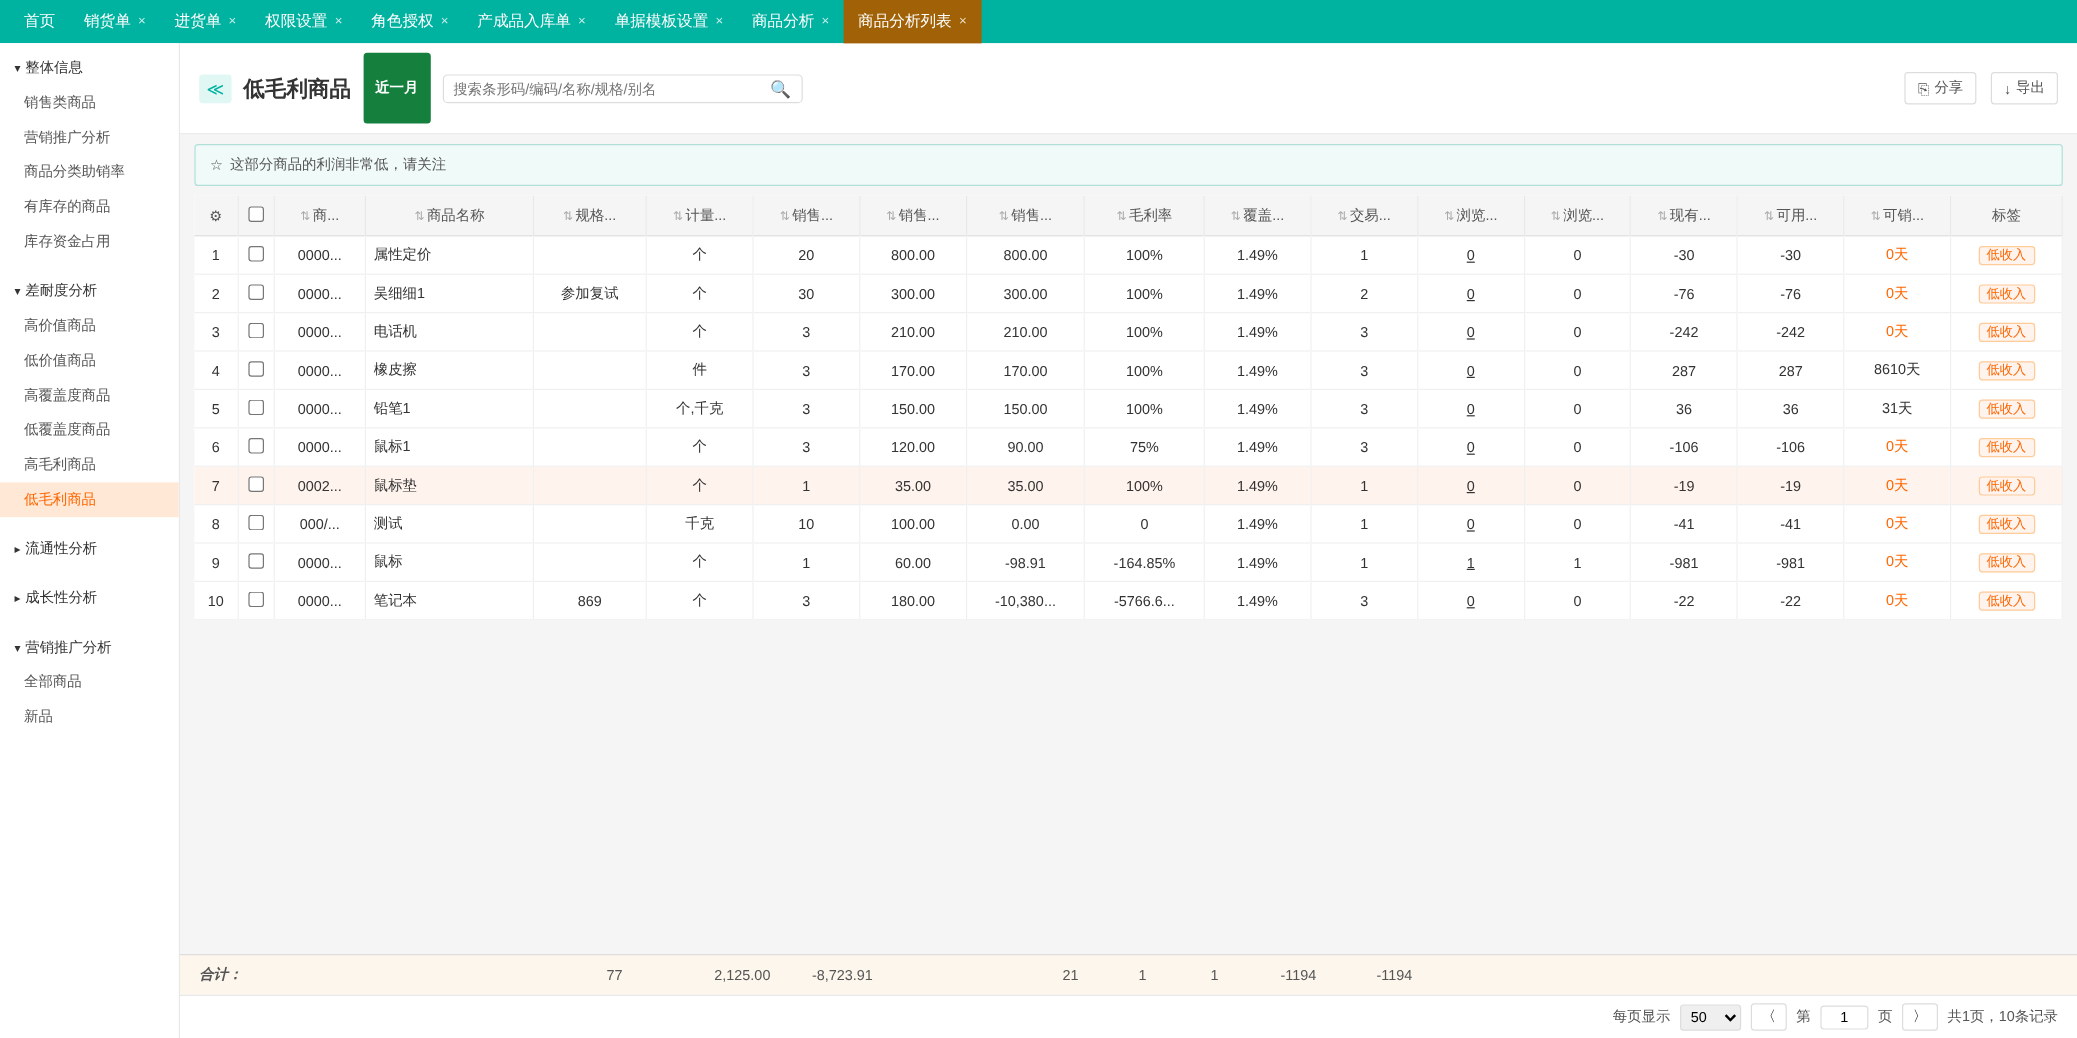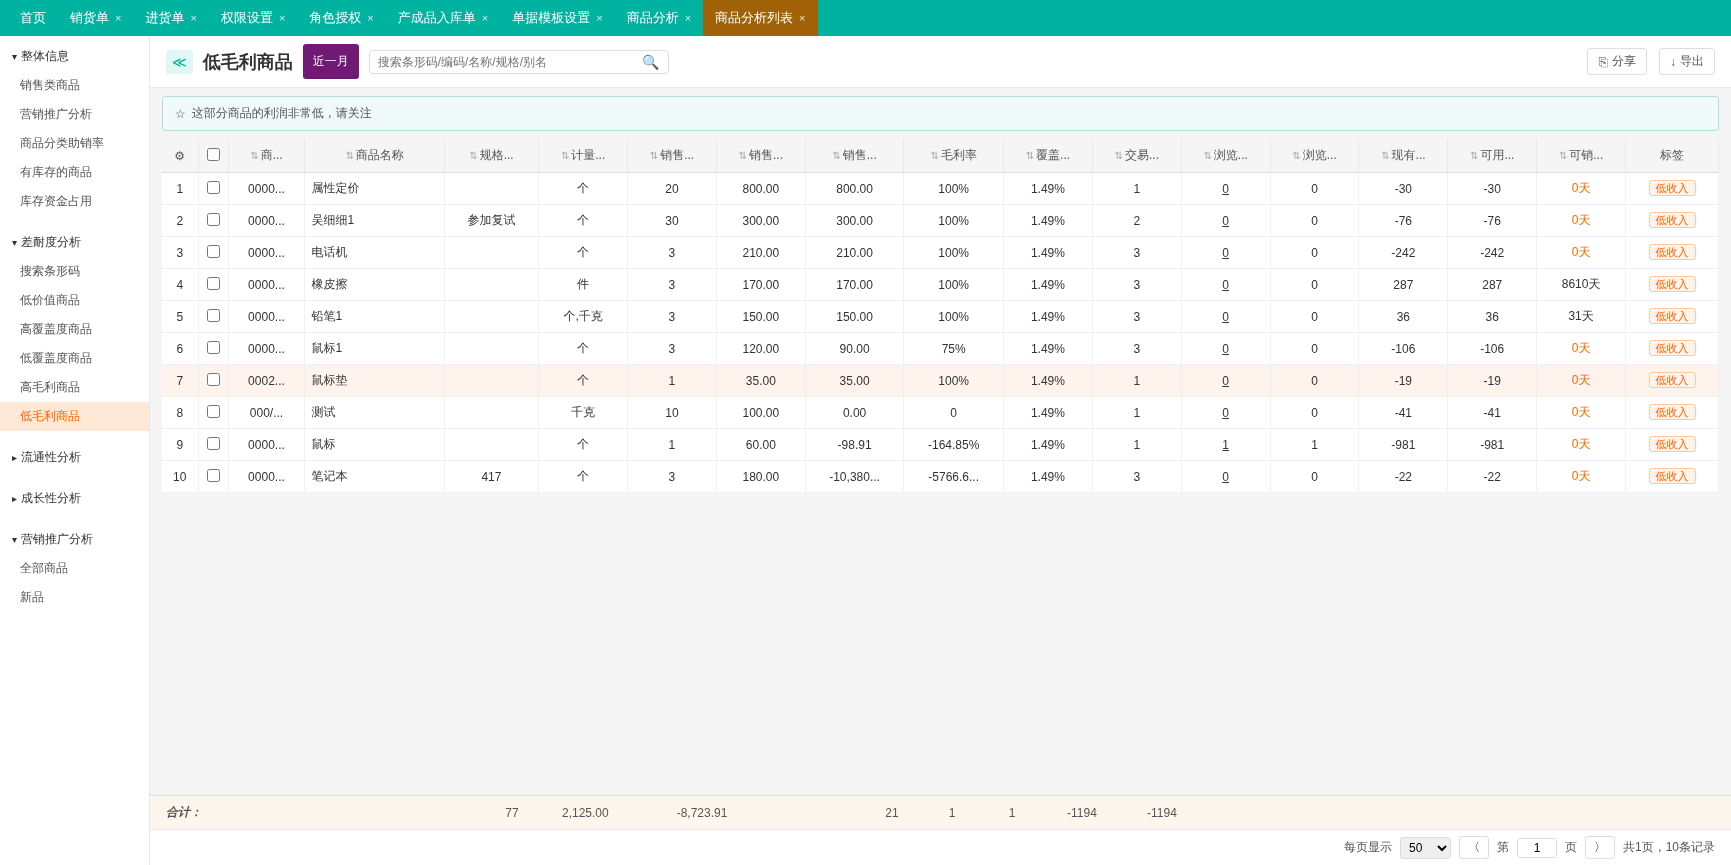--- a/index.html
+++ b/index.html
@@ -77,27 +77,28 @@
       background: #fff;
       border-bottom: 1px solid #e8e8e8;
       gap: 10px;
     }
     .page-title {
       font-size: 18px;
       font-weight: bold;
       color: #333;
     }
     .date-filter-btn {
-      background: #701a75;
+      background: #15803d;
       color: #fff;
       border: none;
       border-radius: 3px;
-      padding: 9px 10px;
+      padding: 21px 10px;
       font-size: 12px;
       cursor: pointer;
+      font-weight: bold;
     }
     .search-box {
       display: flex;
       align-items: center;
       border: 1px solid #ddd;
       border-radius: 4px;
       padding: 3px 8px;
       background: #fff;
       flex: 1;
       max-width: 300px;
@@ -301,21 +302,21 @@
       <div class="sidebar-item">商品分类助销率</div>
       <div class="sidebar-item">有库存的商品</div>
       <div class="sidebar-item">库存资金占用</div>
     </div>
 
     <div class="sidebar-section">
       <div class="sidebar-group-title">
         <span class="arrow">▾</span>
         <span>差耐度分析</span>
       </div>
-      <div class="sidebar-item">搜索条形码</div>
+      <div class="sidebar-item">高价值商品</div>
       <div class="sidebar-item">低价值商品</div>
       <div class="sidebar-item">高覆盖度商品</div>
       <div class="sidebar-item">低覆盖度商品</div>
       <div class="sidebar-item">高毛利商品</div>
       <div class="sidebar-item active">低毛利商品</div>
     </div>
 
     <div class="sidebar-section">
       <div class="sidebar-group-title">
         <span class="arrow">▸</span>
@@ -570,21 +571,21 @@
     <td>-981</td>
     <td>-981</td>
     <td style="color:#f60;">0天</td>
     <td><span class="tag-low">低收入</span></td>
   </tr>
             <tr>
     <td>10</td>
     <td><input type="checkbox" style=""></td>
     <td>0000...</td>
     <td style="text-align:left;">笔记本</td>
-    <td>417</td>
+    <td>869</td>
     <td>个</td>
     <td>3</td>
     <td>180.00</td>
     <td>-10,380...</td>
     <td>-5766.6...</td>
     <td>1.49%</td>
     <td>3</td>
     <td style="text-decoration:underline;cursor:pointer;">0</td>
     <td>0</td>
     <td>-22</td>
@@ -598,21 +599,21 @@
 
     <div class="footer-summary">
       <span class="sum-label">合计：</span>
       <span style="margin-right:60px;"></span>
       <span style="margin-right:40px;"></span>
       <span style="margin-right:40px;"></span>
       <span style="margin-right:40px;"></span>
       <span style="margin-right:40px;"></span>
       <span style="margin-right:40px;"></span>
       <span style="min-width:60px;text-align:center;">77</span>
-      <span style="min-width:80px;text-align:left;margin-left:20px;">2,125.00</span>
+      <span style="min-width:80px;text-align:right;margin-left:20px;">2,125.00</span>
       <span style="min-width:80px;text-align:center;margin-left:20px;">-8,723.91</span>
       <span style="min-width:120px;"></span>
       <span style="min-width:60px;text-align:center;">21</span>
       <span style="min-width:60px;text-align:center;">1</span>
       <span style="min-width:60px;text-align:center;">1</span>
       <span style="min-width:80px;text-align:center;">-1194</span>
       <span style="min-width:80px;text-align:center;">-1194</span>
     </div>
 
     <div class="pagination-bar">

